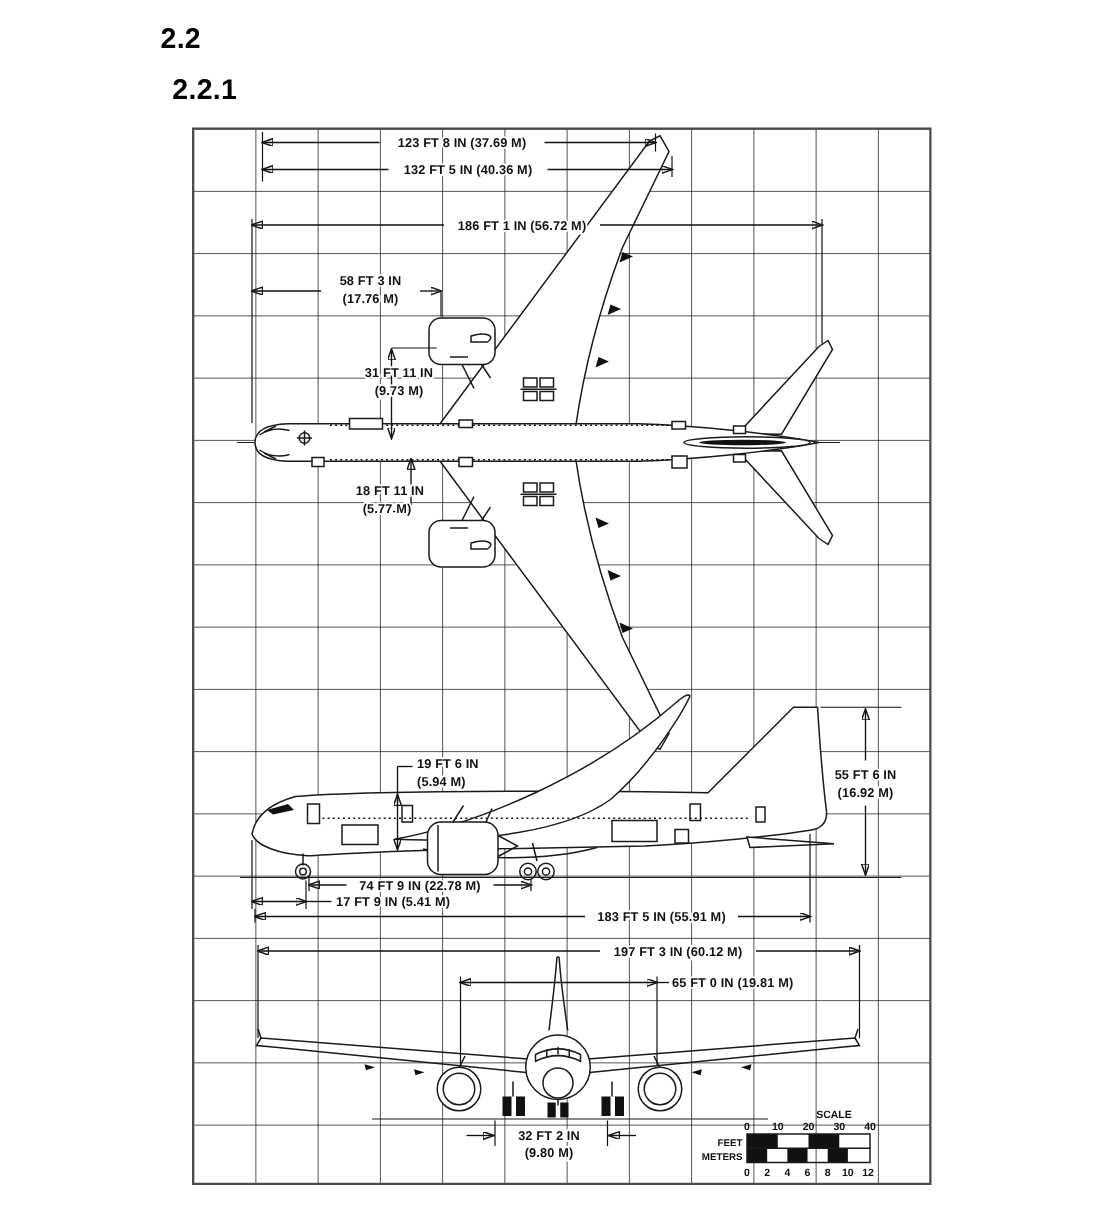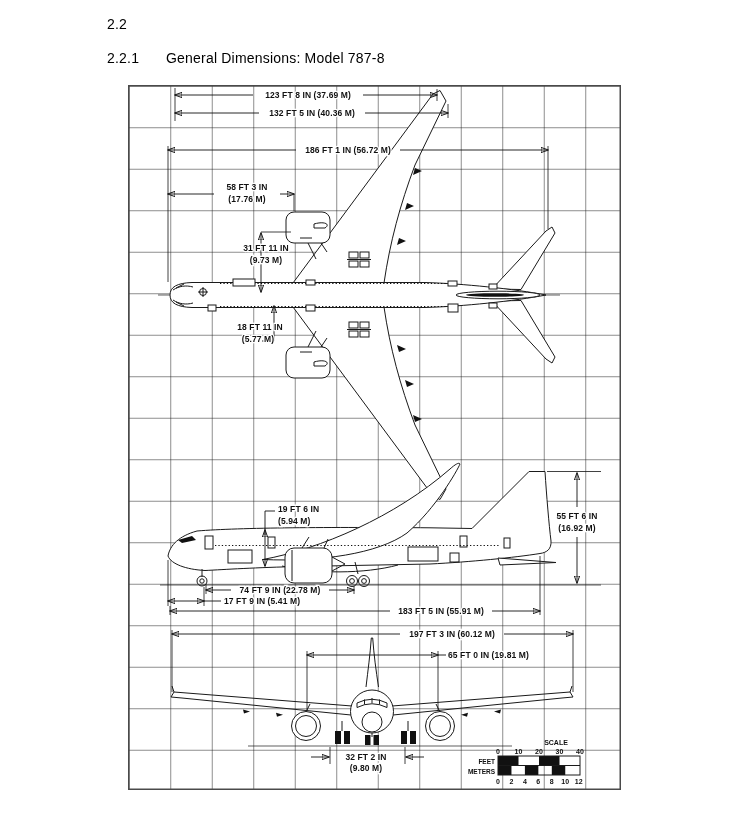--- a/index.html
+++ b/index.html
@@ -1,20 +1,20 @@
 <!DOCTYPE html>
 <html><head>
 <meta charset="utf-8">
 <style>
   html,body{margin:0;padding:0;background:#fff;}
   .page{position:relative;width:740px;height:818px;background:#ffffff;overflow:hidden;
         font-family:"Liberation Sans",sans-serif;color:#000;}
-  .h1,.h2{position:absolute;left:107px;display:flex;font-weight:normal;font-size:14px;
+  .h1,.h2{position:absolute;left:107px;display:flex;font-weight:bold;font-size:19px;
           letter-spacing:.2px;white-space:nowrap;}
-  .h1{top:16px;} .h2{top:50px;}
+  .h1{top:16px;} .h2{top:50px;text-align:center;}
   .h1 .num{width:38px;} .h2 .num{width:59px;}
   svg{position:absolute;left:0;top:0;}
   svg line,svg path,svg rect,svg circle,svg ellipse,svg polyline{stroke:#1a1a1a;fill:none;stroke-width:1;}
   .frame{stroke:#4a4a4a;stroke-width:1.5;fill:url(#grid);}
   .fw{fill:#ffffff;}
   .fk{fill:#111;stroke:none;}
   .thin{stroke-width:.7;}
   .dim{stroke:#111;stroke-width:.9;}
   .ext{stroke:#111;stroke-width:.8;}
   .dots{stroke:#111;stroke-width:1.1;stroke-dasharray:1.3 2.1;}
@@ -29,21 +29,20 @@
 </head>
 <body>
 
 <div class="page">
 
   <div class="h1">
     <span class="num">2.2</span>
   </div>
   <div class="h2">
     <span class="num">2.2.1</span>
-    <span>General Dimensions: Model 787-8</span>
   </div>
 
   <svg width="740" height="818" viewBox="0 0 740 818">
     <defs>
       <pattern id="grid" x="128.75" y="85.75" width="41.5" height="41.5" patternUnits="userSpaceOnUse">
         <path d="M 41.5 0 L 0 0 0 41.5" fill="none" stroke="#ececec" stroke-width="1"></path>
       </pattern>
       <marker id="ah" markerUnits="userSpaceOnUse" markerWidth="8" markerHeight="6" refX="7" refY="2.6" orient="auto-start-reverse">
         <path d="M0,0 L7.5,2.6 L0,5.2 Z" fill="#111" stroke="none"></path>
       </marker>

